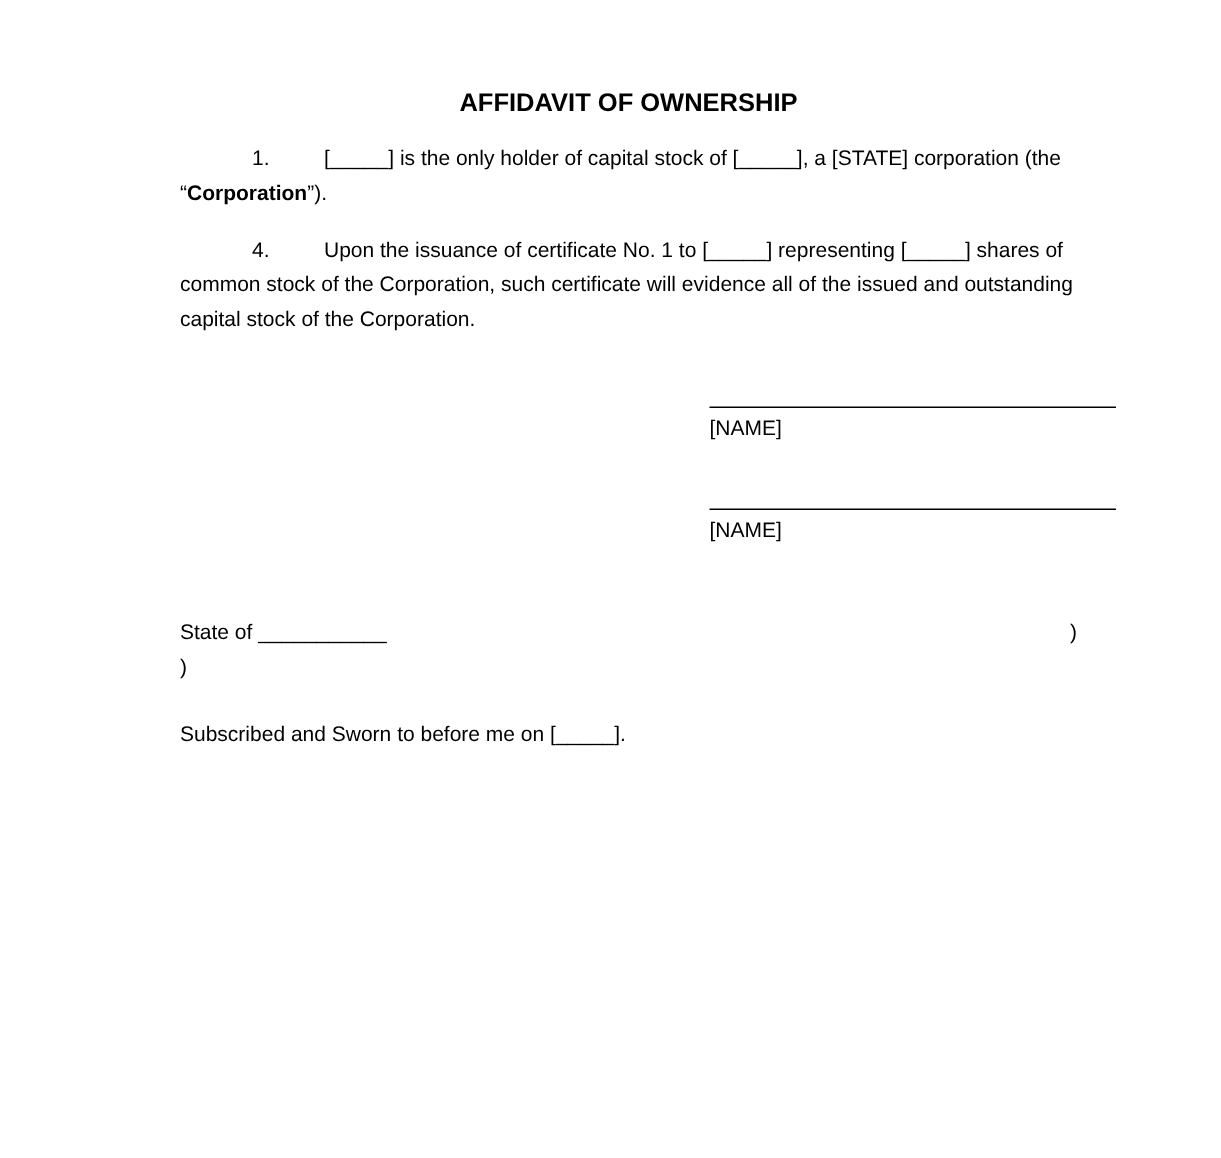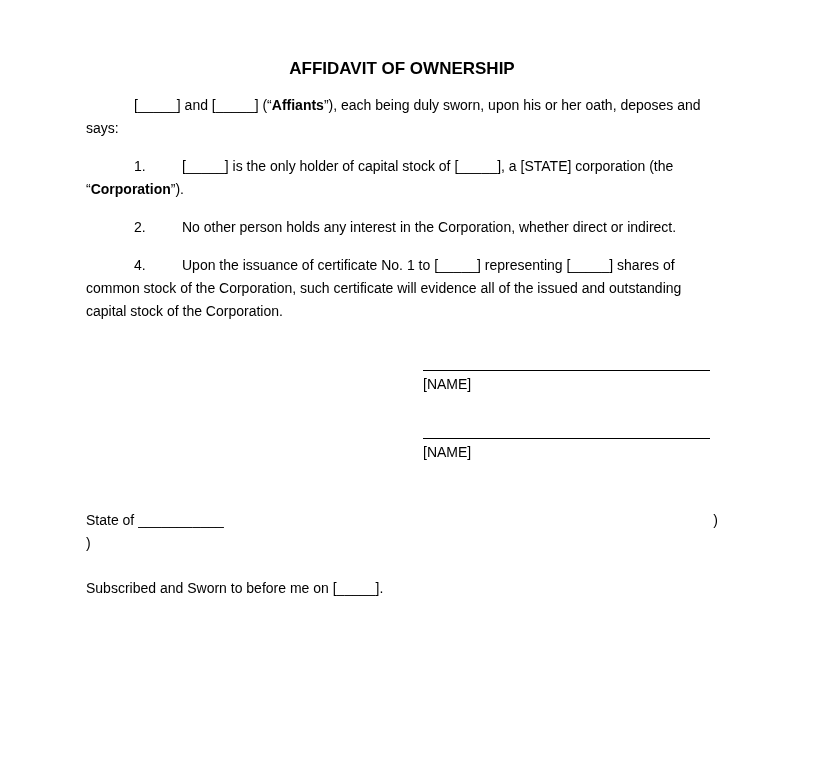--- a/index.html
+++ b/index.html
@@ -6,53 +6,51 @@
   html, body { background: #ffffff; }
   .page {
     position: relative;
     width: 814px;
     height: 772px;
     background: #ffffff;
     color: #000000;
     font-family: "Liberation Sans", sans-serif;
     font-size: 14px;
     line-height: 23px;
-    padding: 57px 96px 0 86px;
+    padding: 57px 96px 0 120px;
     overflow: hidden;
   }
   .doc-title {
     font-size: 17px;
     font-weight: bold;
     line-height: 23px;
     text-align: center;
     margin-bottom: 14px;
   }
   .para { margin-bottom: 15px; }
   .indent { text-indent: 48px; }
   .num { display: inline-block; width: 48px; text-indent: 0; }
   .sig-block { margin-top: 47px; margin-left: 337px; width: 287px; }
-  .sig-entry { border-top: 1px solid #000000; padding-top: 2px; }
+  .sig-entry { border-top: 1px solid #000000; padding-top: 2px; margin-left: 16px; }
   .sig-entry + .sig-entry { margin-top: 42px; }
   .notary { margin-top: 45px; }
   .notary-row { display: flex; justify-content: space-between; }
   .notary-left { width: 193px; }
   .sworn { margin-top: 22px; }
 </style>
 </head>
 <body>
 
 <div class="page">
 
   <h1 class="doc-title">AFFIDAVIT OF OWNERSHIP</h1>
 
-  <p class="para indent"><span>[_____] and [_____] (“</span><b>Affiants</b><span>”), each being duly sworn, upon his or her oath, deposes and says:</span></p>
 
   <p class="para indent"><span class="num">1.</span><span>[_____] is the only holder of capital stock of [_____], a [STATE] corporation (the “</span><b>Corporation</b><span>”).</span></p>
 
-  <p class="para indent"><span class="num">2.</span><span>No other person holds any interest in the Corporation, whether direct or indirect.</span></p>
 
 
   <p class="para indent"><span class="num">4.</span><span>Upon the issuance of certificate No. 1 to [_____] representing [_____] shares of common stock of the Corporation, such certificate will evidence all of the issued and outstanding capital stock of the Corporation.</span></p>
 
 
   <div class="sig-block">
     <div class="sig-entry">
       <div class="sig-name">[NAME]</div>
     </div>
     <div class="sig-entry">

